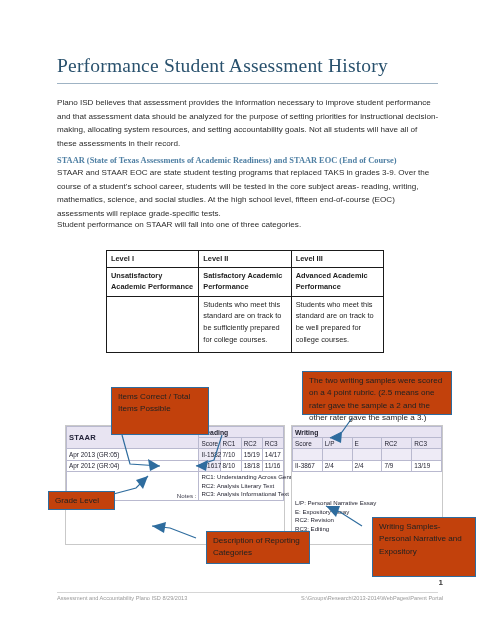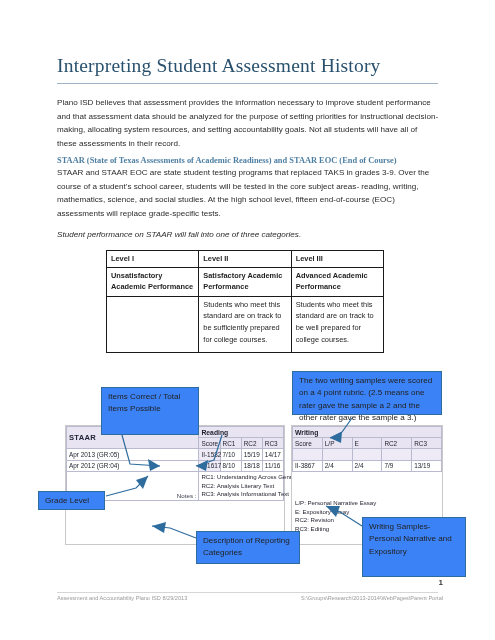--- a/index.html
+++ b/index.html
@@ -57,21 +57,21 @@
     left: 57px;
     top: 156px;
     width: 390px;
     font-family: "Liberation Serif", serif;
     font-size: 8.4px;
     font-weight: bold;
     color: #4e7fa3;
     white-space: nowrap;
   }
   .p-staar { top: 166px; }
-  .p-perf  { top: 228px; font-style: italic; }
+  .p-perf  { top: 218px; }
 
   
   .level-table {
     position: absolute;
     left: 106px;
     top: 250px;
     width: 278px;
     border-collapse: collapse;
     font-size: 7.4px;
     line-height: 11.6px;
@@ -83,28 +83,29 @@
     padding: 2px 4px 3px 4px;
     width: 33.33%;
   }
   .level-table td.hd { font-weight: bold; padding-bottom: 2px; }
   .level-table td.nm { font-weight: bold; }
   .level-table td.desc { font-weight: normal; height: 50px; }
 
   
   .callout {
     position: absolute;
-    background: #3b82f6;
+    background: #c2410c;
     border: 1.1px solid #2e6c9e;
     font-size: 8.1px;
     line-height: 12.4px;
     color: #222;
     padding: 3px 6px 4px 6px;
     box-sizing: border-box;
     z-index: 6;
+    margin-left: 10px;
   }
   .co-items-correct { left: 101px; top: 387px; width: 98px; height: 48px; }
   .co-items-rc      { left: 186px; top: 387px; width: 78px; height: 48px; }
   .co-writing-note  { left: 292px; top: 371px; width: 150px; height: 44px; }
   .co-grade-level   { left: 38px;  top: 491px; width: 67px;  height: 19px; padding-top: 3px;}
   .co-desc-rc       { left: 196px; top: 531px; width: 104px; height: 33px; }
   .co-writing-samp  { left: 362px; top: 517px; width: 104px; height: 60px; }
 
   .leader { position: absolute; z-index: 5; overflow: visible; }
 
@@ -205,21 +206,21 @@
     top: 595px;
     font-size: 5.6px;
     color: #9a9a9a;
   }
 </style>
 </head>
 <body>
 
 <div class="page">
 
-  <div class="doc-title">Interpreting Student Assessment History</div>
+  <div class="doc-title">Performance Student Assessment History</div>
   <div class="title-rule"></div>
 
   <div class="para p-intro">Plano ISD believes that assessment provides the information necessary to improve student performance and that assessment data should be analyzed for the purpose of setting priorities for instructional decision-making, allocating system resources, and setting accountability goals. Not all students will have all of these assessments in their record.</div>
 
   <div class="sub-head">STAAR (State of Texas Assessments of Academic Readiness) and STAAR EOC (End of Course)</div>
   <div class="para p-staar">STAAR and STAAR EOC are state student testing programs that replaced TAKS in grades 3-9.  Over the course of a student's school career, students will be tested in the core subject areas- reading, writing, mathematics, science, and social studies.  At the high school level, fifteen end-of-course (EOC) assessments will replace grade-specific tests.</div>
   <div class="para p-perf">Student performance on STAAR will fall into one of three categories.</div>
 
   <table class="level-table">
     <tbody>

